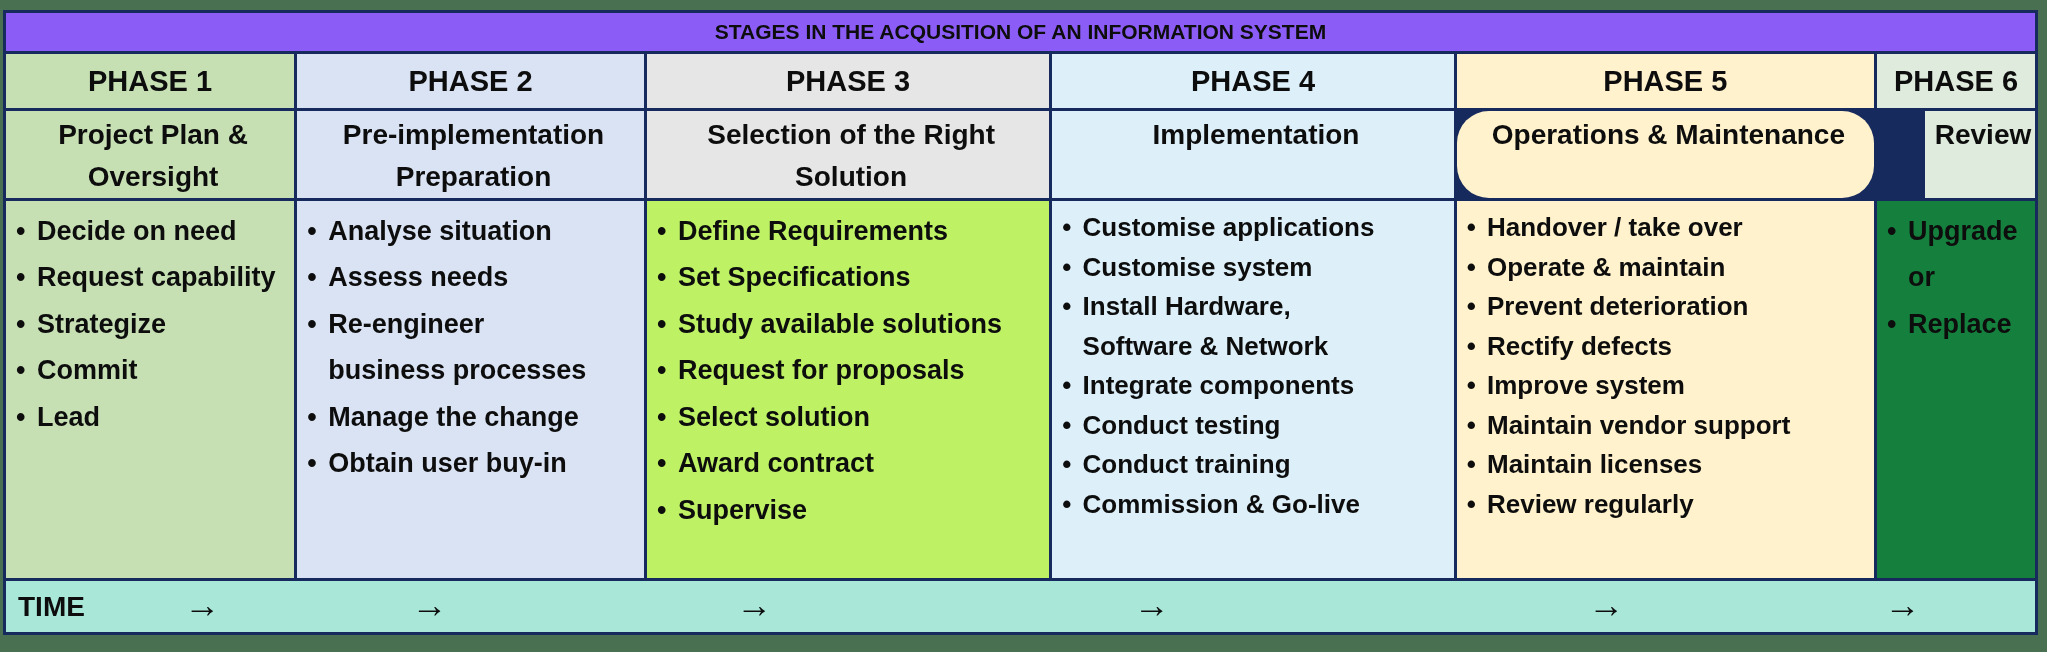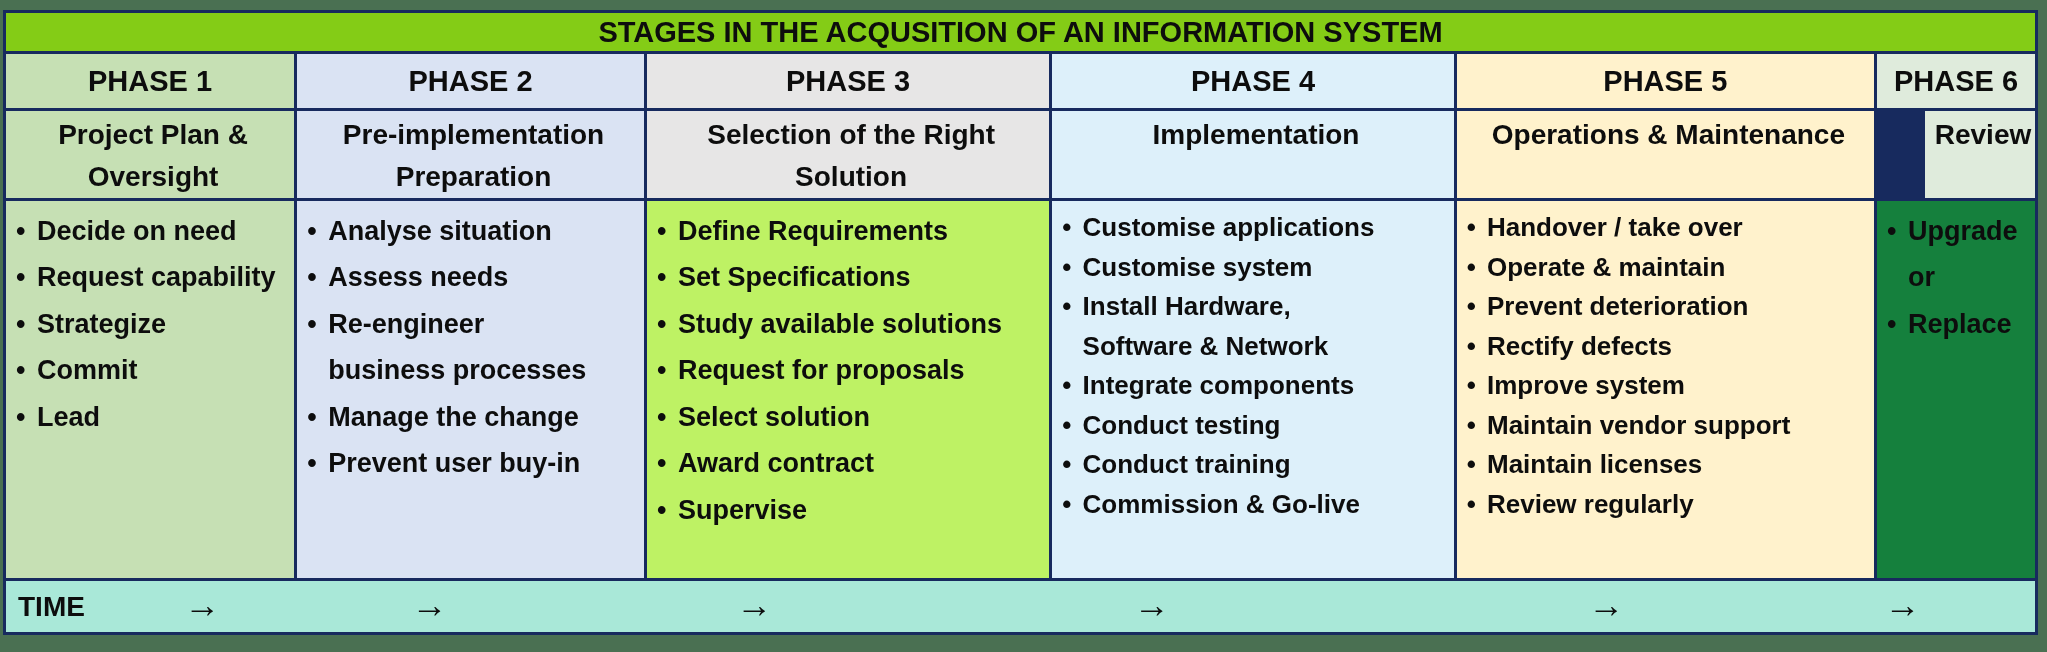--- a/index.html
+++ b/index.html
@@ -19,23 +19,23 @@
     background:#172A5E;
     padding:3px;
     display:grid;
     grid-template-columns:290fr 349fr 405fr 404fr 420fr 159fr;
     grid-template-rows:38px 54px 87px 1fr 51px;
     gap:3px;
   }
   .cell{box-sizing:border-box;overflow:hidden;}
   #title-bar{
     grid-column:1 / -1;grid-row:1;
-    background:#84cc16;
+    background:#8b5cf6;
     display:flex;align-items:center;justify-content:center;
-    font-size:29px;font-weight:700;letter-spacing:0px;
+    font-size:21px;font-weight:700;letter-spacing:0px;
   }
   .phase-header{
     display:flex;align-items:center;justify-content:center;
     font-size:29px;font-weight:700;
   }
   .phase-subtitle{
     text-align:center;
     font-size:28px;font-weight:700;
     line-height:1.5;
     padding:3px 0 0 6px;
@@ -93,21 +93,21 @@
       </div>
       <div class="cell phase-header" style="grid-area: 2 / 2; background: rgb(218, 227, 243);">PHASE 2</div>
       <div class="cell phase-subtitle" style="grid-area: 3 / 2; background: rgb(218, 227, 243);">Pre-implementation Preparation</div>
       <div class="cell phase-body" style="grid-area: 4 / 2; background: rgb(218, 227, 243);">
         <ul>
           <li>Analyse situation</li>
           <li>Assess needs</li>
           <li>Re-engineer
 business processes</li>
           <li>Manage the change</li>
-          <li>Prevent user buy-in</li>
+          <li>Obtain user buy-in</li>
         </ul>
       </div>
       <div class="cell phase-header" style="grid-area: 2 / 3; background: rgb(231, 230, 230);">PHASE 3</div>
       <div class="cell phase-subtitle" style="grid-area: 3 / 3; background: rgb(231, 230, 230);">Selection of the Right Solution</div>
       <div class="cell phase-body" style="grid-area: 4 / 3; background: #bef264;">
         <ul>
           <li>Define Requirements</li>
           <li>Set Specifications</li>
           <li>Study available solutions</li>
           <li>Request for proposals</li>
@@ -124,21 +124,21 @@
           <li>Customise system</li>
           <li>Install Hardware,
 Software &amp; Network</li>
           <li>Integrate components</li>
           <li>Conduct testing</li>
           <li>Conduct training</li>
           <li>Commission &amp; Go-live</li>
         </ul>
       </div>
       <div class="cell phase-header" style="grid-area: 2 / 5; background: rgb(255, 242, 204);">PHASE 5</div>
-      <div class="cell phase-subtitle" style="grid-area: 3 / 5; background: rgb(255, 242, 204);">Operations &amp; Maintenance</div>
+      <div class="cell phase-subtitle" style="grid-area: 3 / 5; background: rgb(255, 242, 204); border-radius: 32px;">Operations &amp; Maintenance</div>
       <div class="cell phase-body compact" style="grid-area: 4 / 5; background: rgb(255, 242, 204);">
         <ul>
           <li>Handover / take over</li>
           <li>Operate &amp; maintain</li>
           <li>Prevent deterioration</li>
           <li>Rectify defects</li>
           <li>Improve system</li>
           <li>Maintain vendor support</li>
           <li>Maintain licenses</li>
           <li>Review regularly</li>

